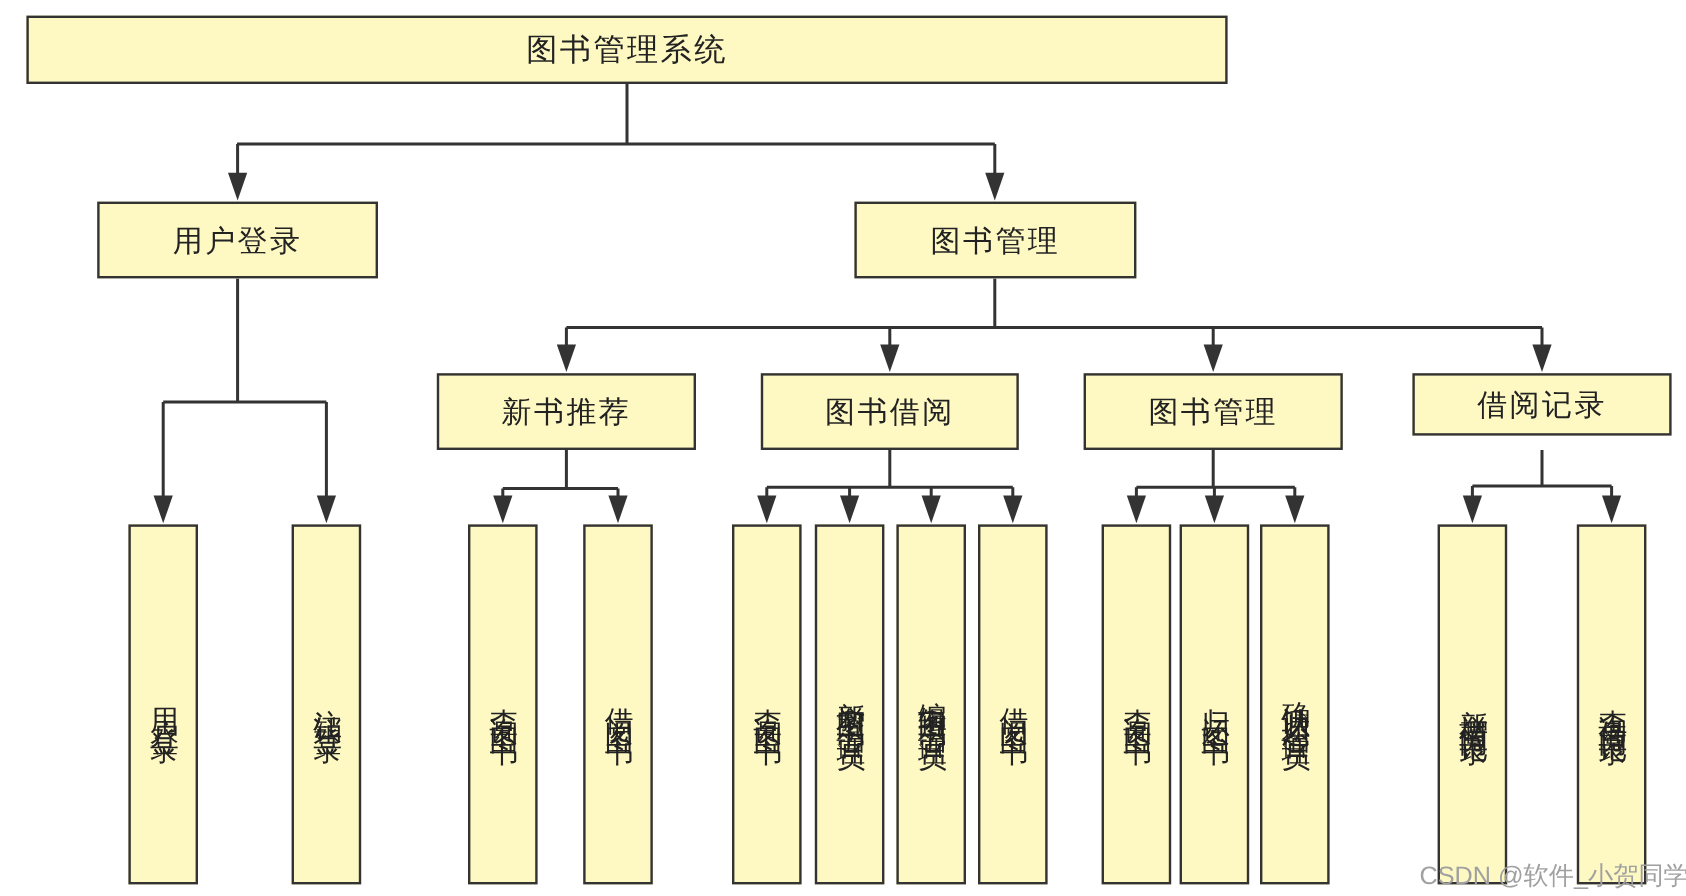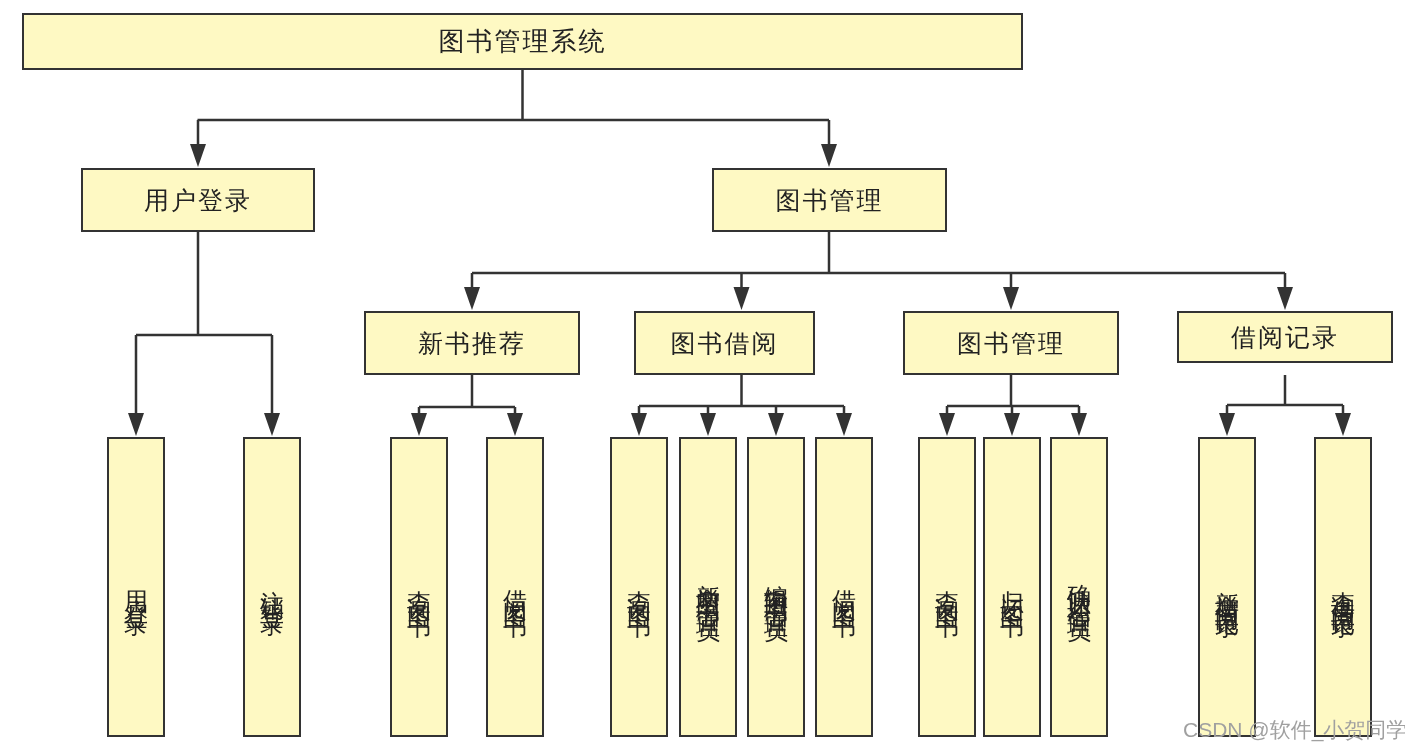--- a/index.html
+++ b/index.html
@@ -102,21 +102,21 @@
   <div class="box" style="left:81px; top:168px; width:234px; height:64px;">
     <span class="hlabel">用户登录</span>
   </div>
   <div class="box" style="left:712px; top:168px; width:235px; height:64px;">
     <span class="hlabel">图书管理</span>
   </div>
 
   <div class="box" style="left:364px; top:311px; width:216px; height:64px;justify-content:center;">
     <span class="hlabel">新书推荐</span>
   </div>
-  <div class="box" style="left:634px; top:311px; width:181px; height:64px;">
+  <div class="box" style="left:634px; top:311px; width:215px; height:64px;">
     <span class="hlabel">图书借阅</span>
   </div>
   <div class="box" style="left:903px; top:311px; width:216px; height:64px;">
     <span class="hlabel">图书管理</span>
   </div>
   <div class="box" style="left:1177px; top:311px; width:216px; height:52px;">
     <span class="hlabel">借阅记录</span>
   </div>
 
   <div class="box leaf" style="left:107px; top:437px; width:58px; height:300px;">

